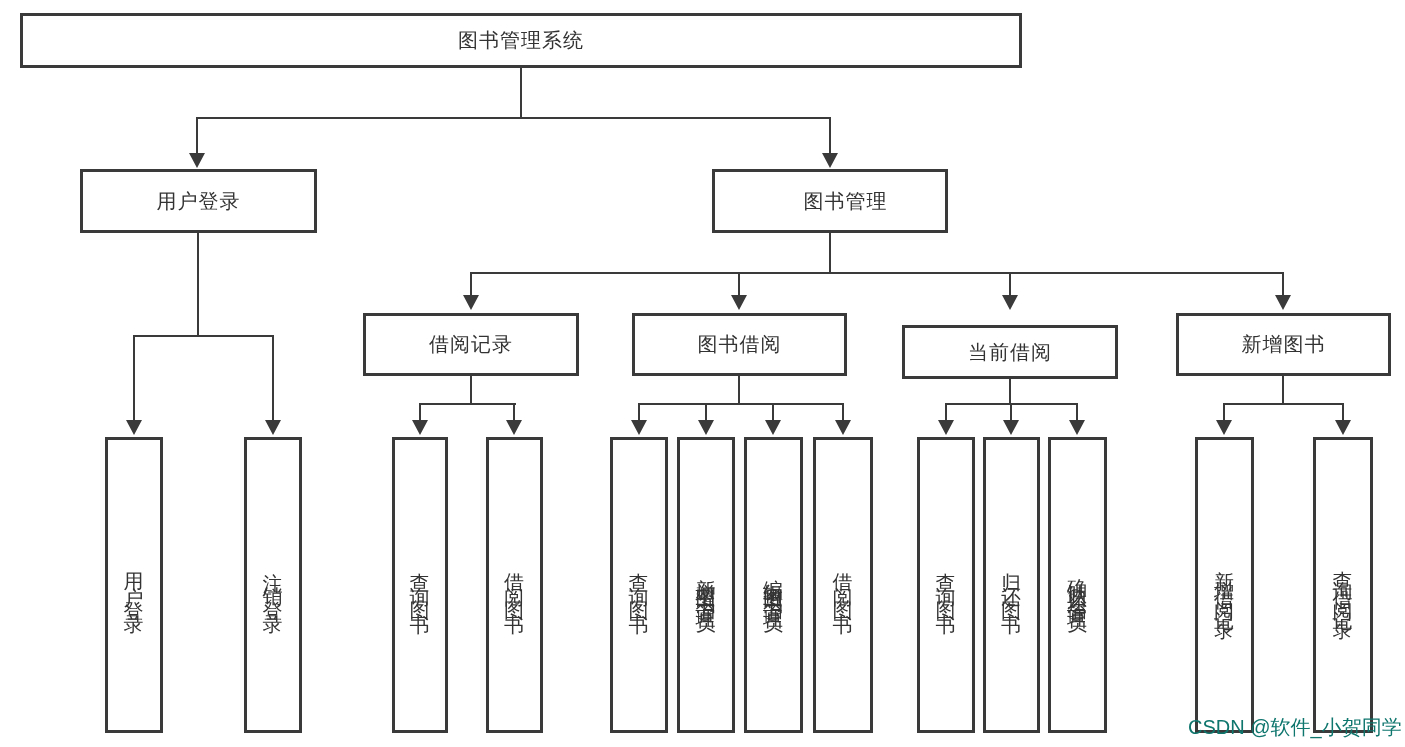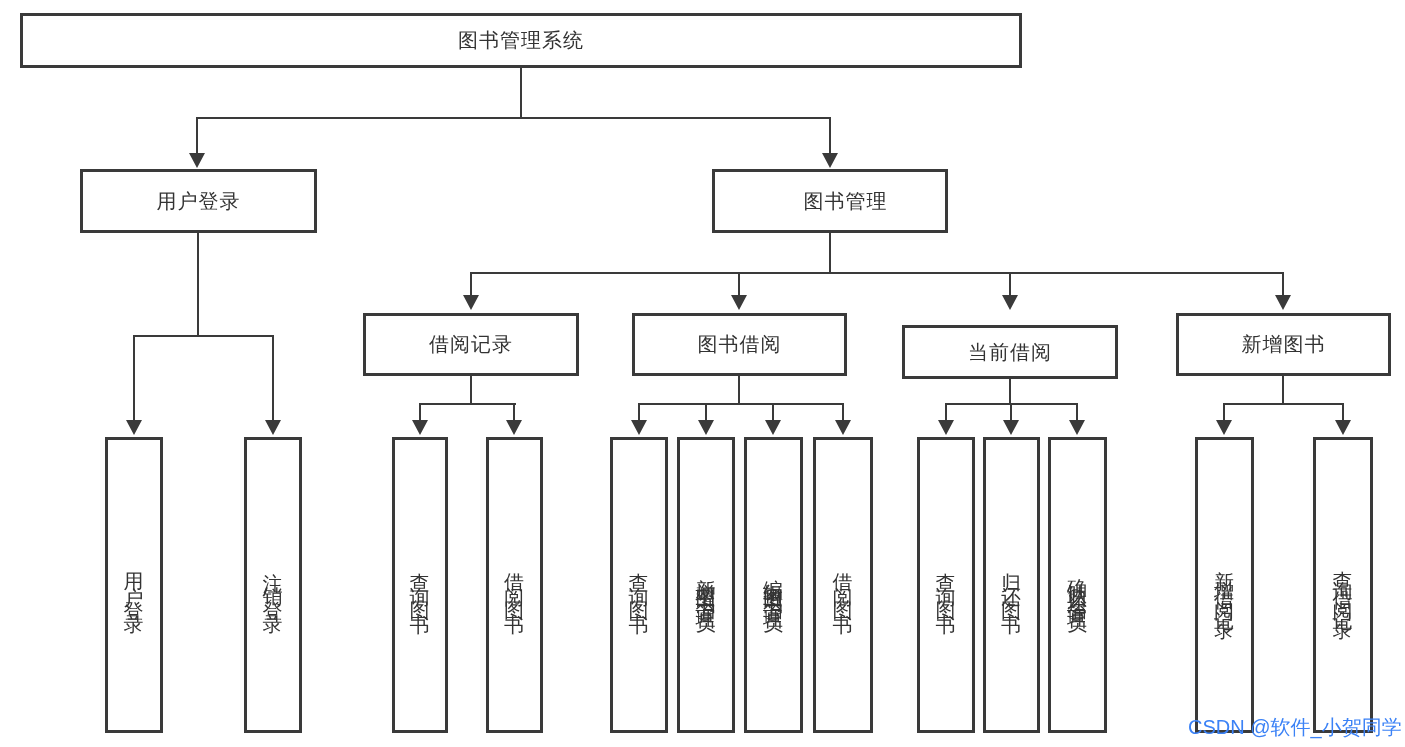--- a/index.html
+++ b/index.html
@@ -61,21 +61,21 @@
     border-left: 8px solid transparent;
     border-right: 8px solid transparent;
     border-top: 15px solid #3a3a3a;
   }
   
   .watermark {
     position: absolute;
     left: 1188px;
     top: 714px;
     font-size: 20px;
-    color: #3b82f6;
+    color: #0f766e;
     white-space: nowrap;
   }
 </style>
 </head>
 <body>
 
 <div id="canvas">
 
   <div class="hbox" style="left:20px; top:13px; width:1002px; height:55px;">图书管理系统</div>
 

